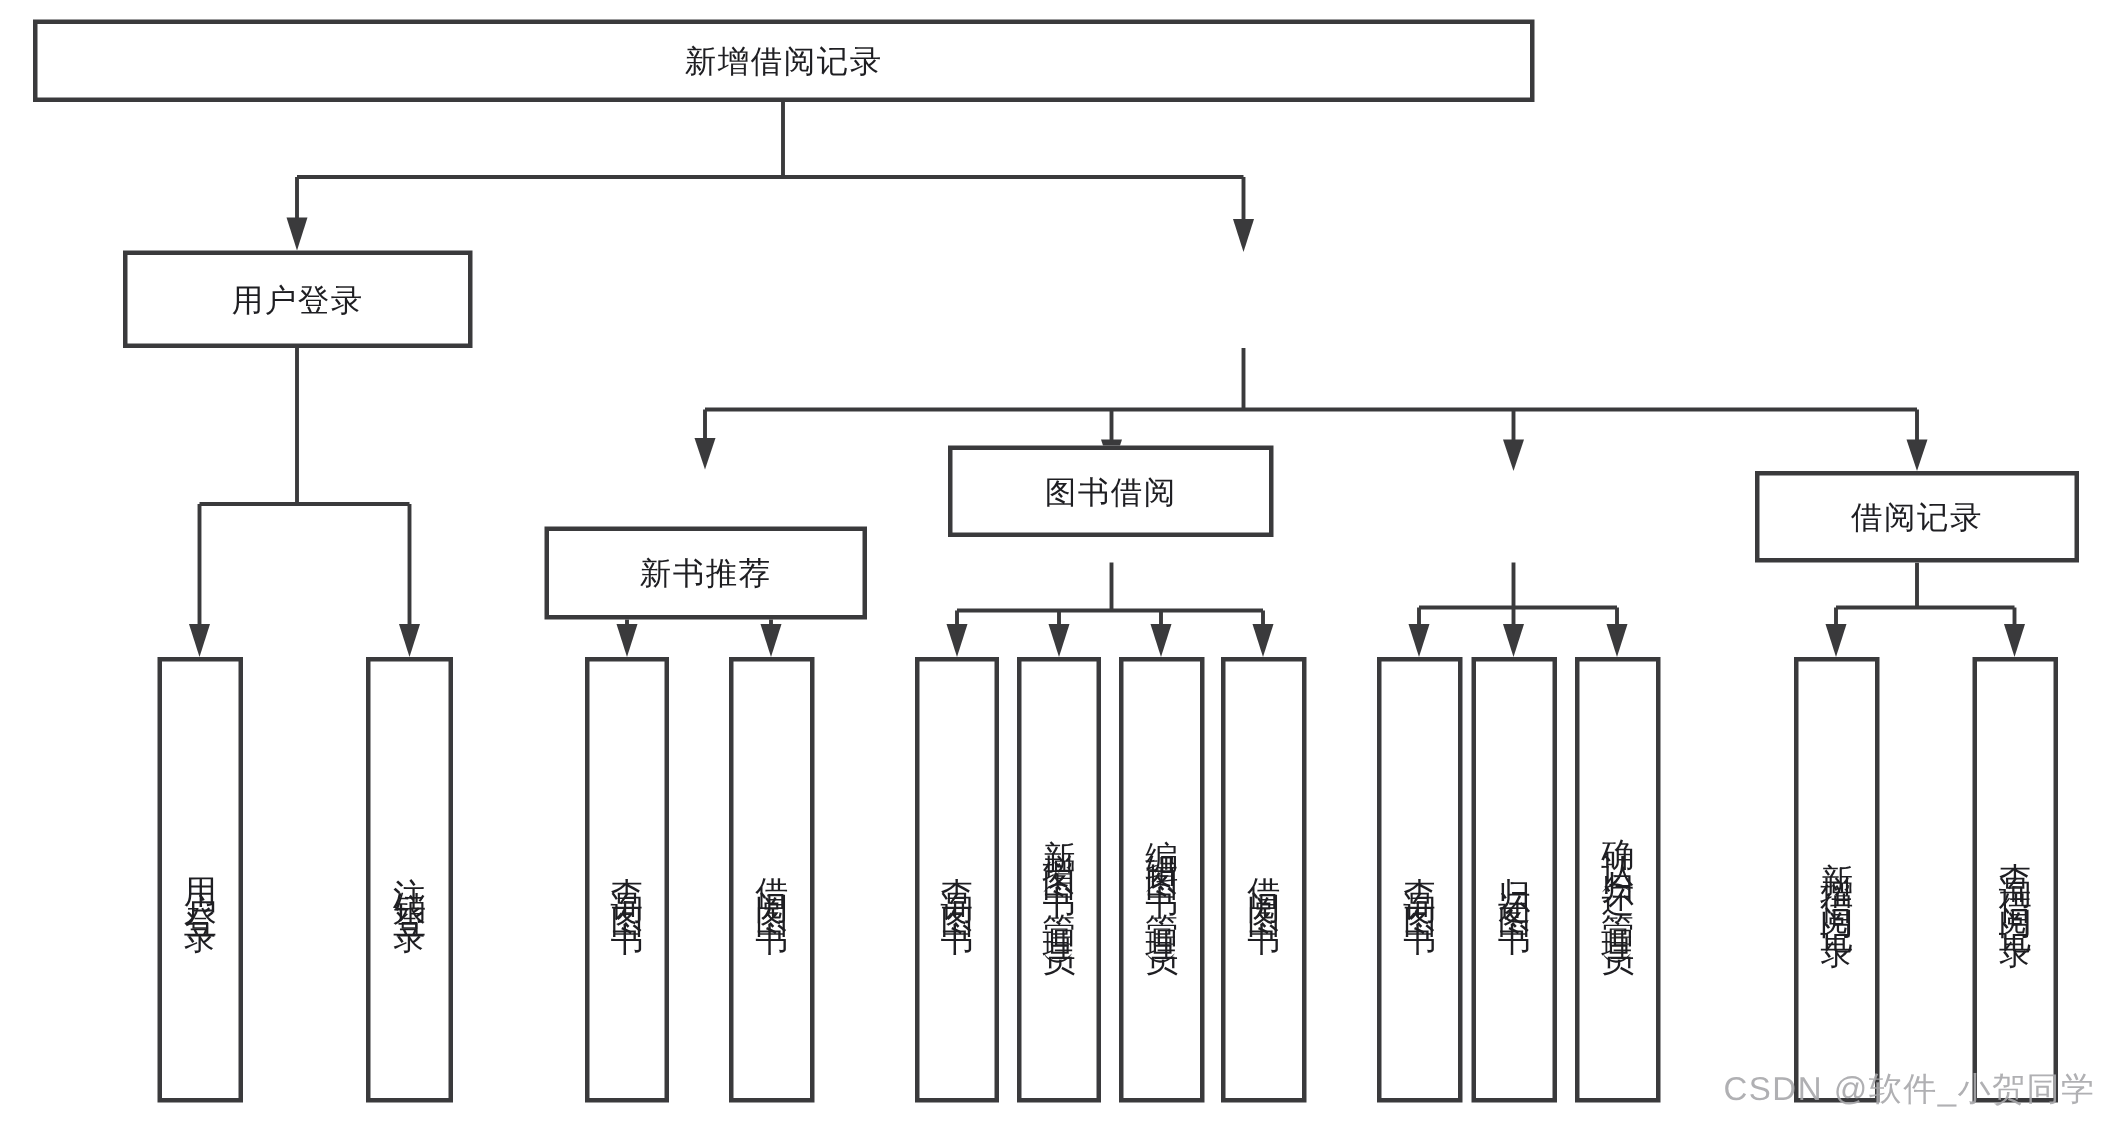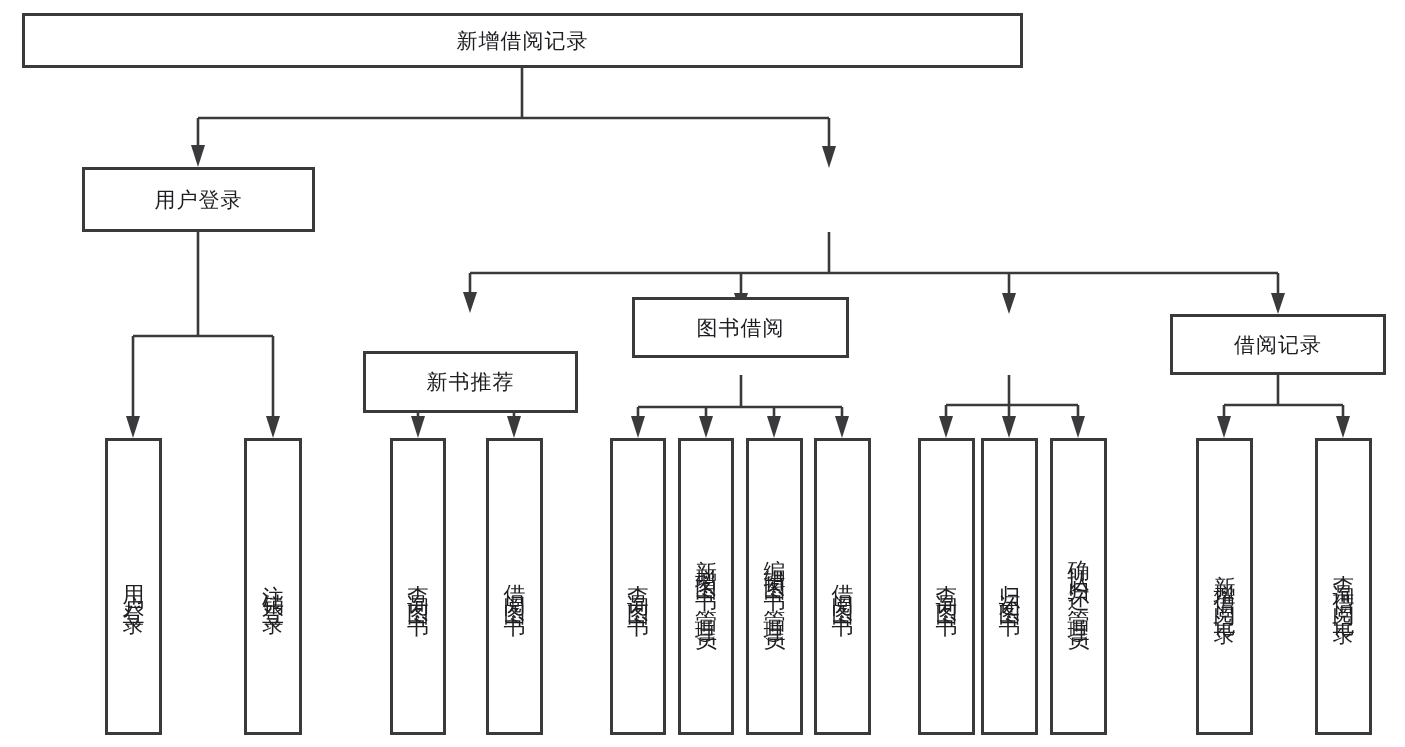--- a/index.html
+++ b/index.html
@@ -154,13 +154,14 @@
     <span class="vtext">确认归还（管理员）</span>
     </div>
 
   <div class="vbox" style="left:1196px; top:438px; width:57px; height:297px;">
     <span class="vtext">新增借阅记录</span>
     </div>
   <div class="vbox" style="left:1315px; top:438px; width:57px; height:297px;">
     <span class="vtext">查询借阅记录</span>
     </div>
 
+  <div class="wm">CSDN @软件_小贺同学</div>
 </div>
 
 </body></html>

